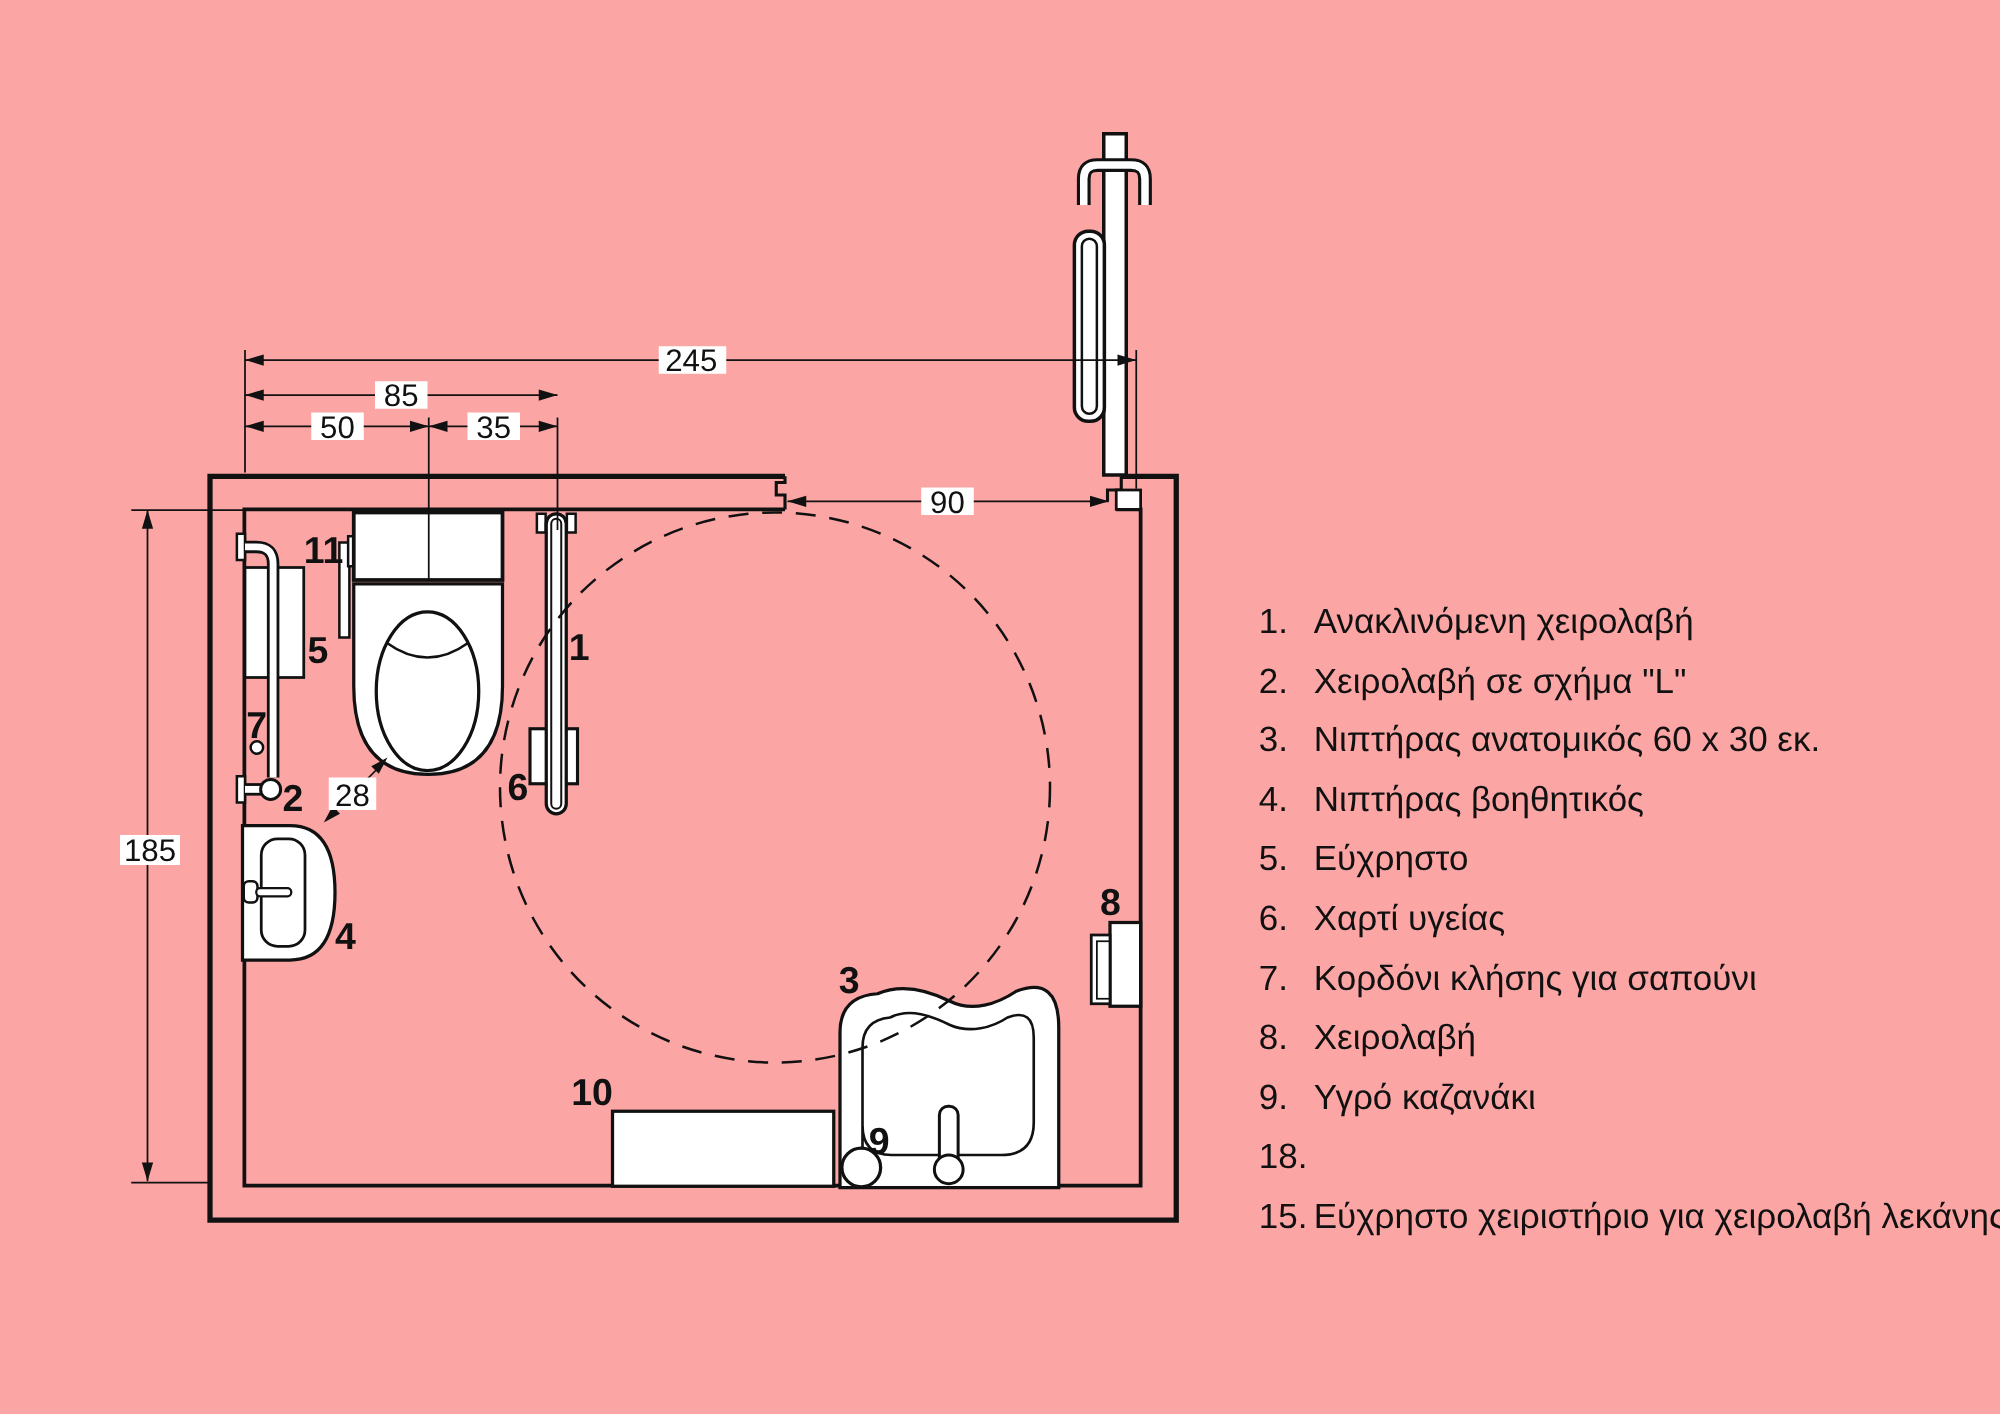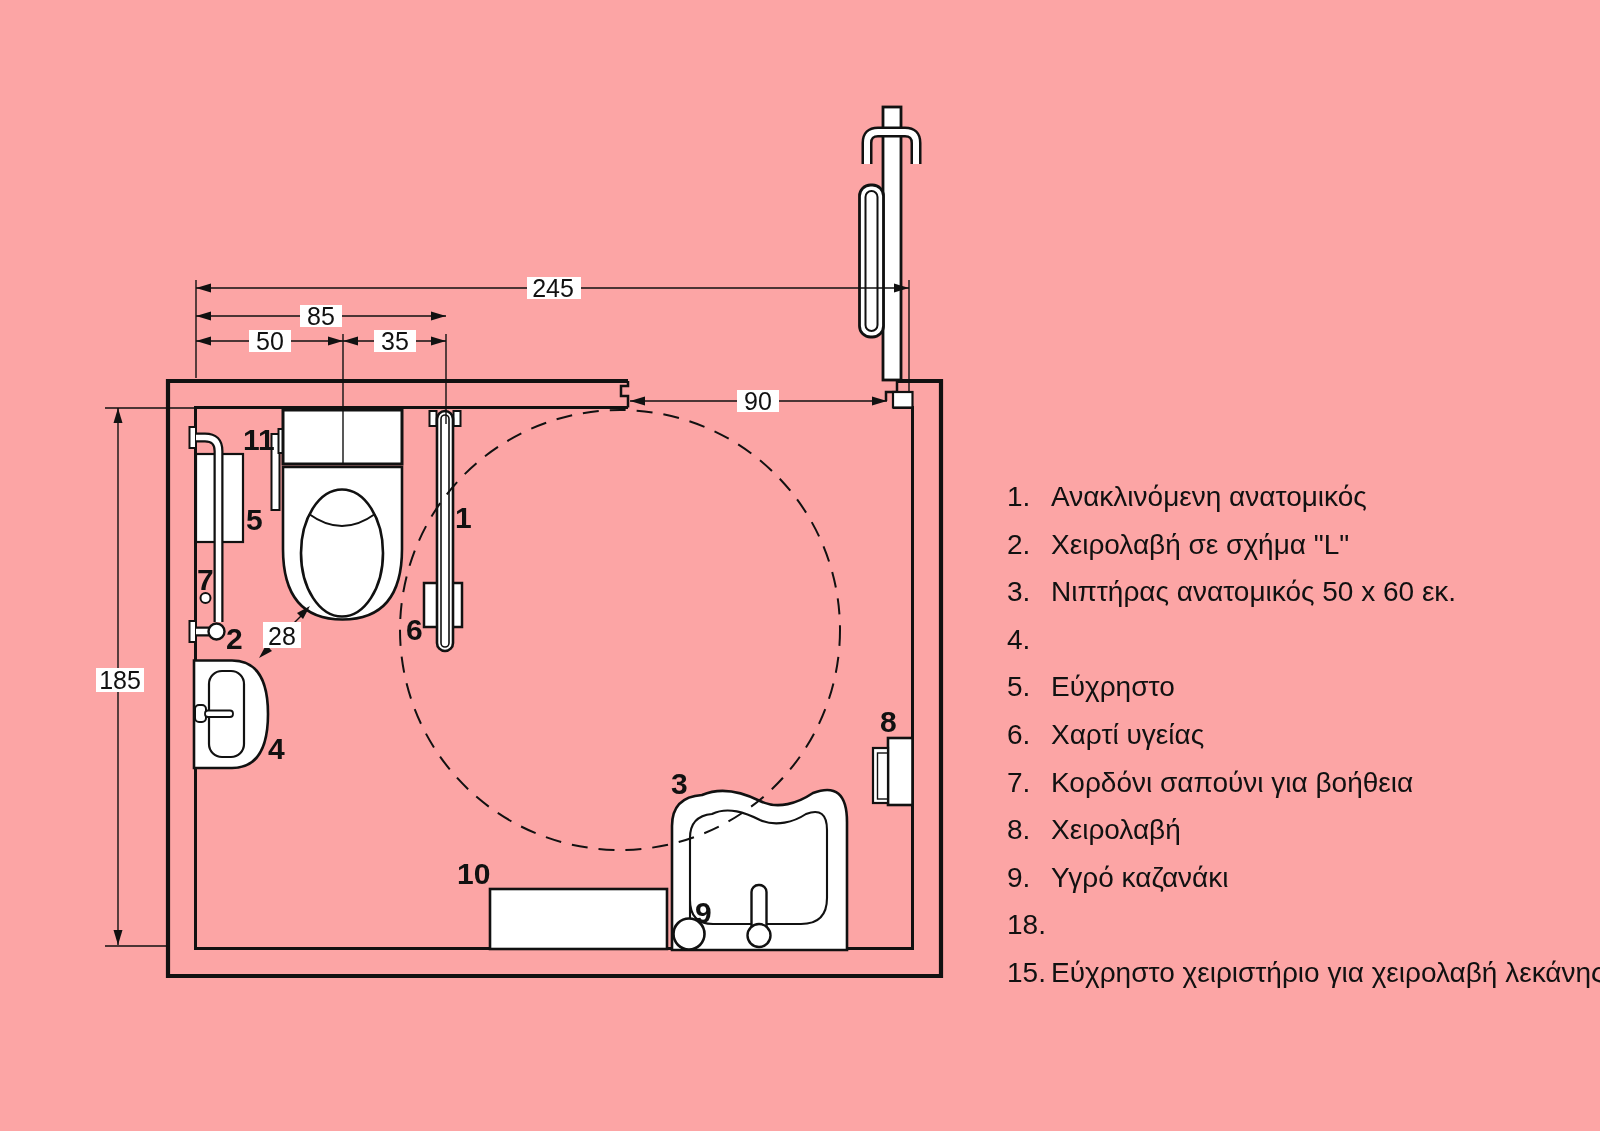--- a/index.html
+++ b/index.html
@@ -150,44 +150,45 @@
     <text class="lbl" x="695" y="923">9</text>
     <text class="lbl" x="457" y="884">10</text>
     <text class="lbl" x="243" y="450">11</text>
   </g>
 </svg>
 
   
   <div class="legend">
     <div class="legend-row">
       <span class="num">1.</span>
-      <span>Ανακλινόμενη ανατομικός</span>
+      <span>Ανακλινόμενη χειρολαβή</span>
     </div>
     <div class="legend-row">
       <span class="num">2.</span>
       <span>Χειρολαβή σε σχήμα "L"</span>
     </div>
     <div class="legend-row">
       <span class="num">3.</span>
-      <span>Νιπτήρας ανατομικός 50 x 60 εκ.</span>
+      <span>Νιπτήρας ανατομικός 60 x 30 εκ.</span>
     </div>
     <div class="legend-row">
       <span class="num">4.</span>
+      <span>Νιπτήρας βοηθητικός</span>
     </div>
     <div class="legend-row">
       <span class="num">5.</span>
       <span>Εύχρηστο</span>
     </div>
     <div class="legend-row">
       <span class="num">6.</span>
       <span>Χαρτί υγείας</span>
     </div>
     <div class="legend-row">
       <span class="num">7.</span>
-      <span>Κορδόνι σαπούνι για βοήθεια</span>
+      <span>Κορδόνι κλήσης για σαπούνι</span>
     </div>
     <div class="legend-row">
       <span class="num">8.</span>
       <span>Χειρολαβή</span>
     </div>
     <div class="legend-row">
       <span class="num">9.</span>
       <span>Υγρό καζανάκι</span>
     </div>
     <div class="legend-row">

